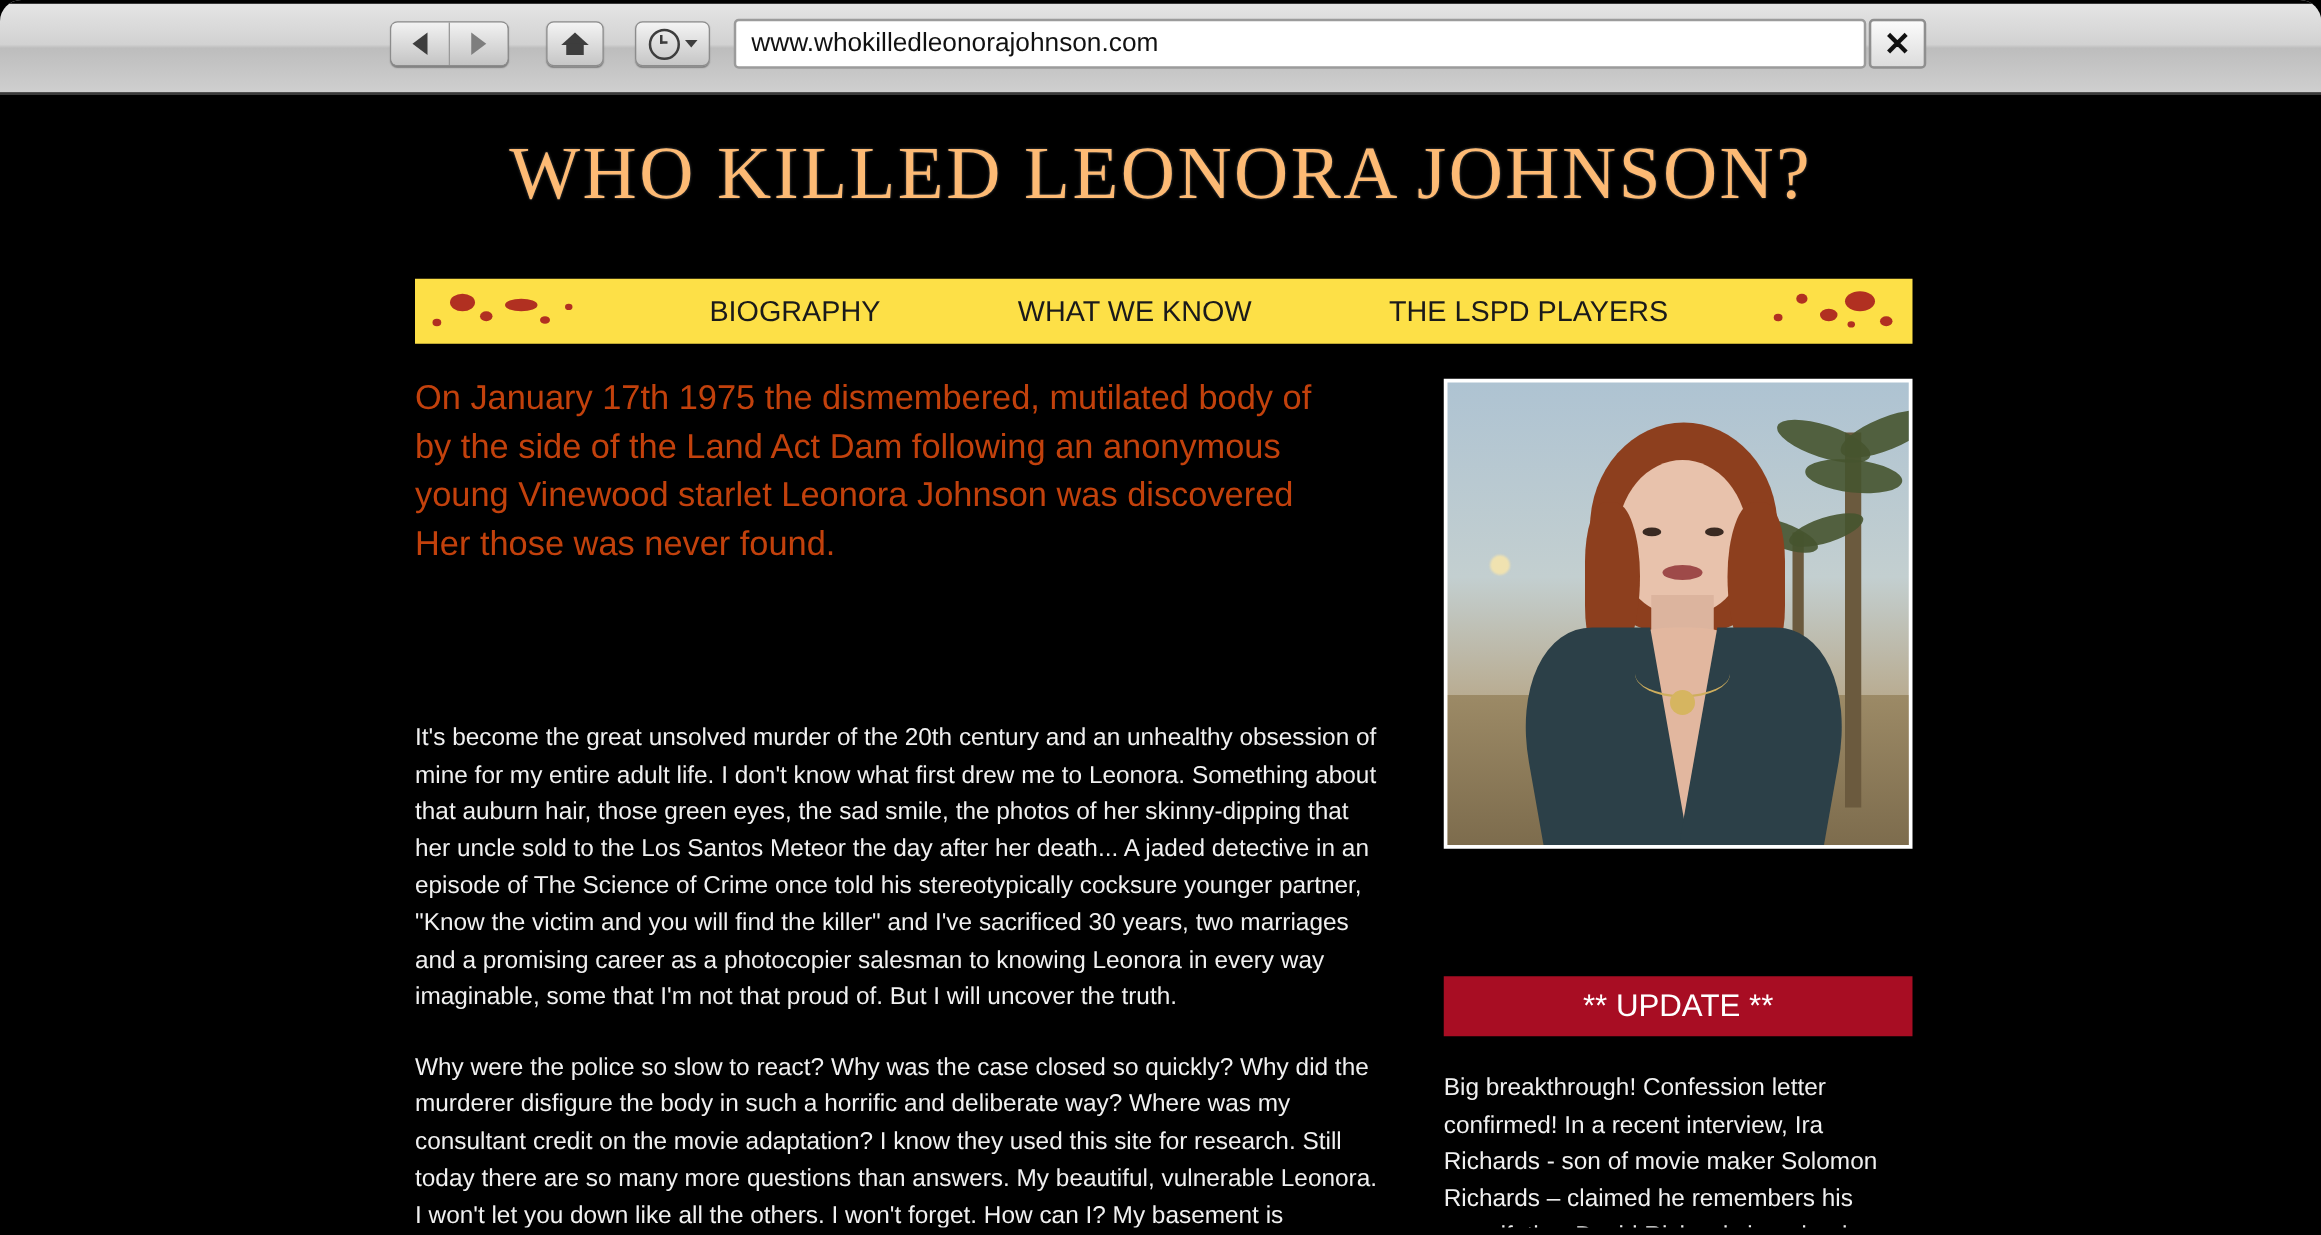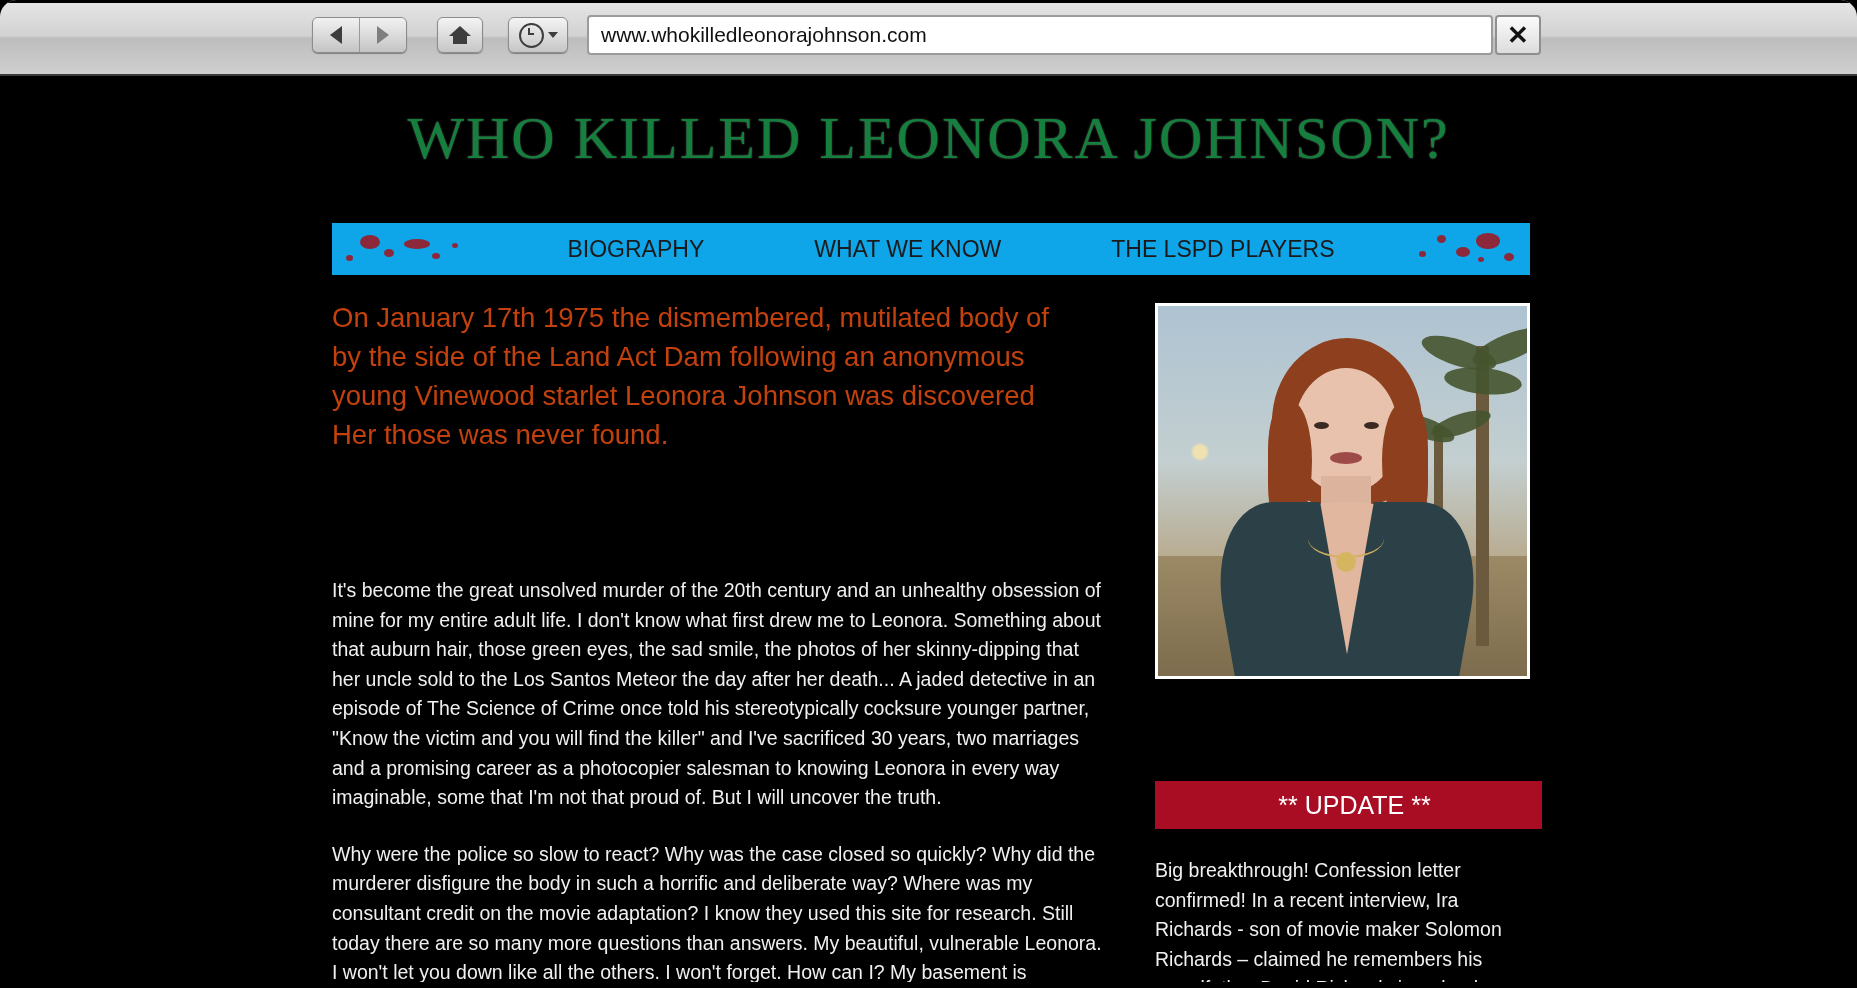--- a/index.html
+++ b/index.html
@@ -185,33 +185,33 @@
 
   .site-title {
     position: absolute;
     top: 28px;
     left: 0;
     width: 1857px;
     text-align: center;
     font-family: "Liberation Serif", serif;
     font-size: 60px;
     letter-spacing: 2px;
-    color: #15803d;
+    color: #fdba74;
     white-space: nowrap;
     font-weight: normal;
     text-shadow: 0 0 2px rgba(255,255,255,.35);
   }
 
   .navbar {
     position: absolute;
     top: 147px;
     left: 332px;
     width: 1198px;
     height: 52px;
-    background: #0ea5e9;
+    background: #fde047;
     display: flex;
     align-items: center;
     overflow: hidden;
   }
   .navbar .splat {
     position: absolute;
     top: 0;
     height: 52px;
     width: 170px;
     pointer-events: none;
@@ -386,21 +386,20 @@
     top: 705px;
     left: 1155px;
     width: 375px;
     height: 48px;
     background: #a80d23;
     color: #fff;
     display: flex;
     align-items: center;
     justify-content: center;
     font-size: 25px;
-    padding-left: 12px;
   }
 
   .update-text {
     position: absolute;
     top: 780px;
     left: 1155px;
     width: 380px;
     color: #f0f0f0;
     font-size: 19.5px;
     line-height: 29.6px;

